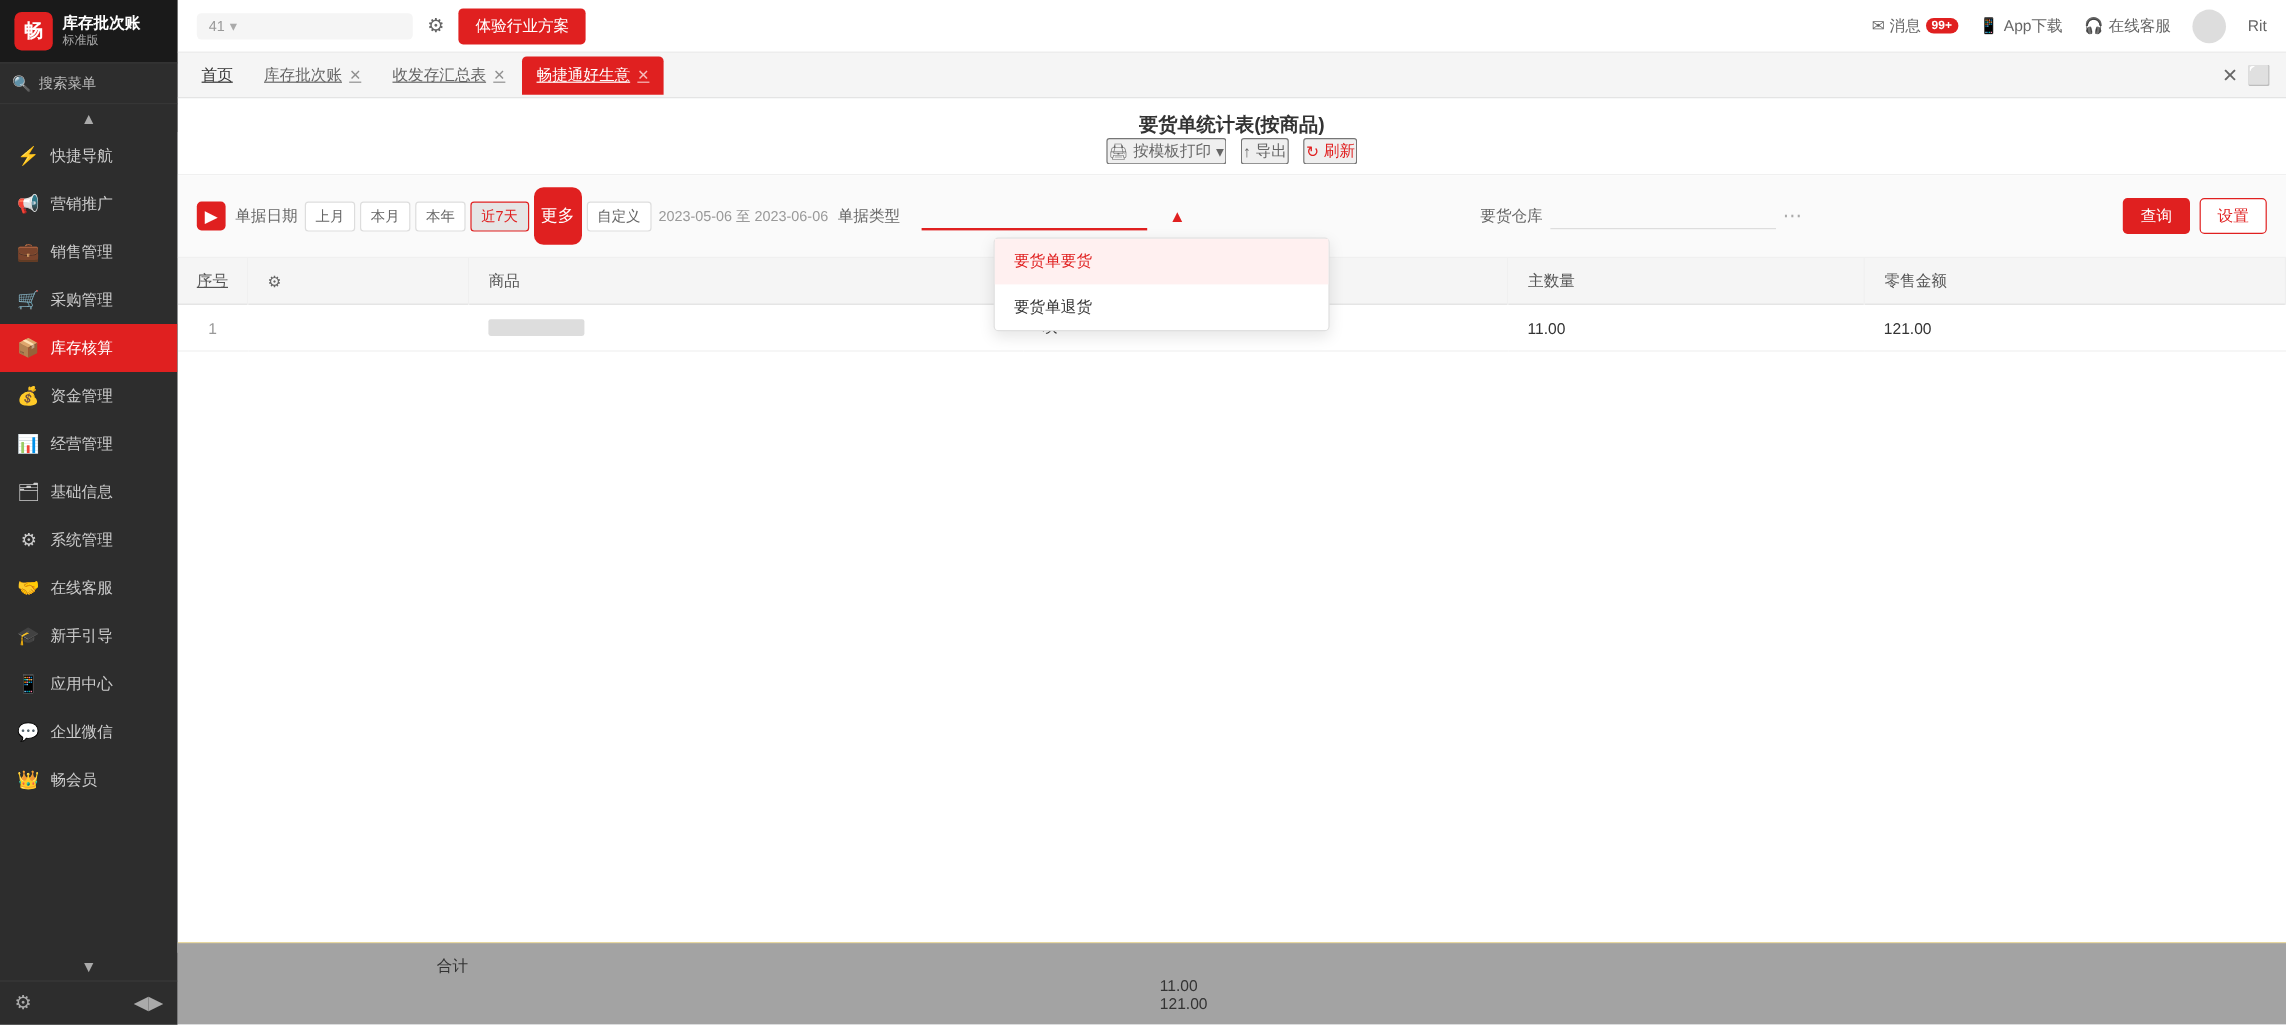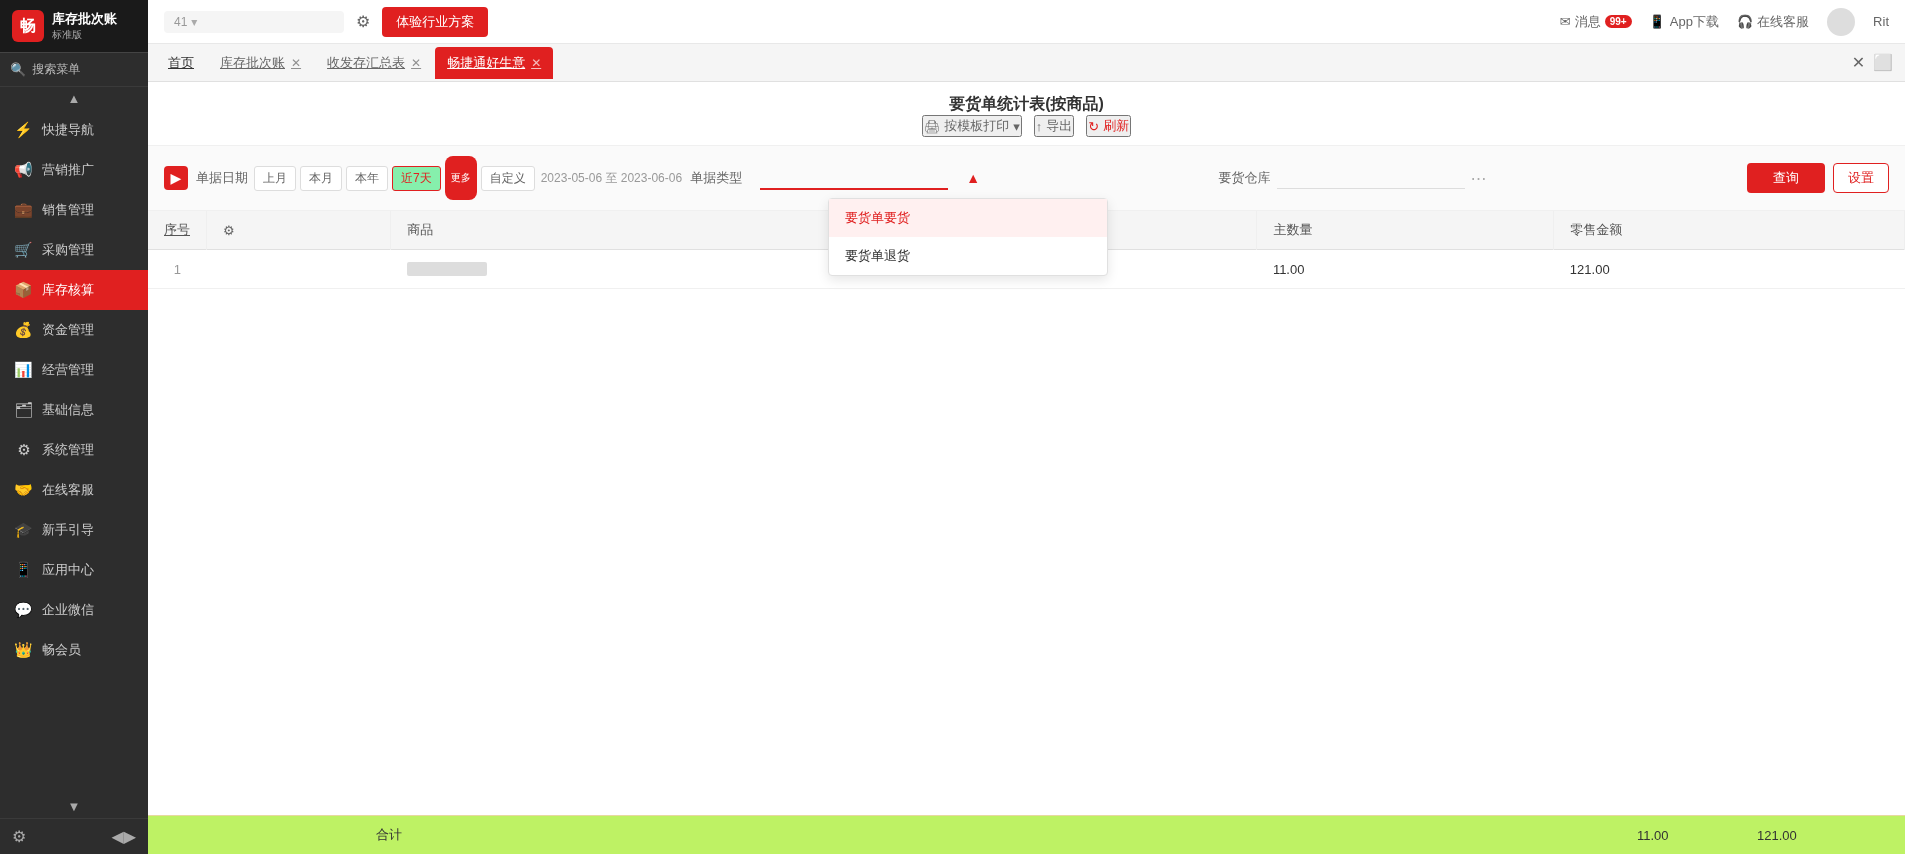--- a/index.html
+++ b/index.html
@@ -323,27 +323,27 @@
     }
     .date-btn {
       padding: 3px 8px;
       border: 1px solid #ddd;
       border-radius: 3px;
       background: #fff;
       color: #666;
       font-size: 12px;
       cursor: pointer;
     }
-    .date-btn.active { background: #86efac; color: #e02020; border-color: #e02020; }
+    .date-btn.active { background: #e5e5e5; color: #e02020; border-color: #e02020; }
     .badge-more {
       background: #e02020;
       color: white;
       border-radius: 8px;
       padding: 15px 6px;
-      font-size: 10px;
+      font-size: 14px;
       cursor: pointer;
     }
     .date-custom {
       color: #666;
       font-size: 12px;
       cursor: pointer;
     }
     .date-range {
       color: #999;
       font-size: 12px;
@@ -391,21 +391,21 @@
       color: #aaa;
       cursor: pointer;
       font-size: 16px;
     }
 
     .btn-query {
       background: #e02020;
       color: white;
       border: none;
       border-radius: 4px;
-      padding: 6px 26px;
+      padding: 6px 15px;
       font-size: 13px;
       cursor: pointer;
       white-space: nowrap;
     }
     .btn-settings {
       background: #fff;
       border: 1px solid #e02020;
       color: #e02020;
       border-radius: 4px;
       padding: 5px 14px;
@@ -475,28 +475,29 @@
       display: inline-block;
       background: #ddd;
       color: transparent;
       border-radius: 2px;
       height: 14px;
       width: 80px;
     }
 
     
     .table-footer {
-      background: #bef264;
+      background: #a3a3a3;
       border-top: 1px solid #e8d8a0;
       display: flex;
       align-items: center;
-      padding: 10px 28px;
+      padding: 10px 16px;
       font-size: 13px;
       color: #333;
       flex-shrink: 0;
+      flex-direction: column;
     }
     .table-footer .total-label {
       margin-left: 200px;
       margin-right: auto;
       color: #333;
     }
     .table-footer .total-qty {
       width: 120px;
       text-align: left;
     }

